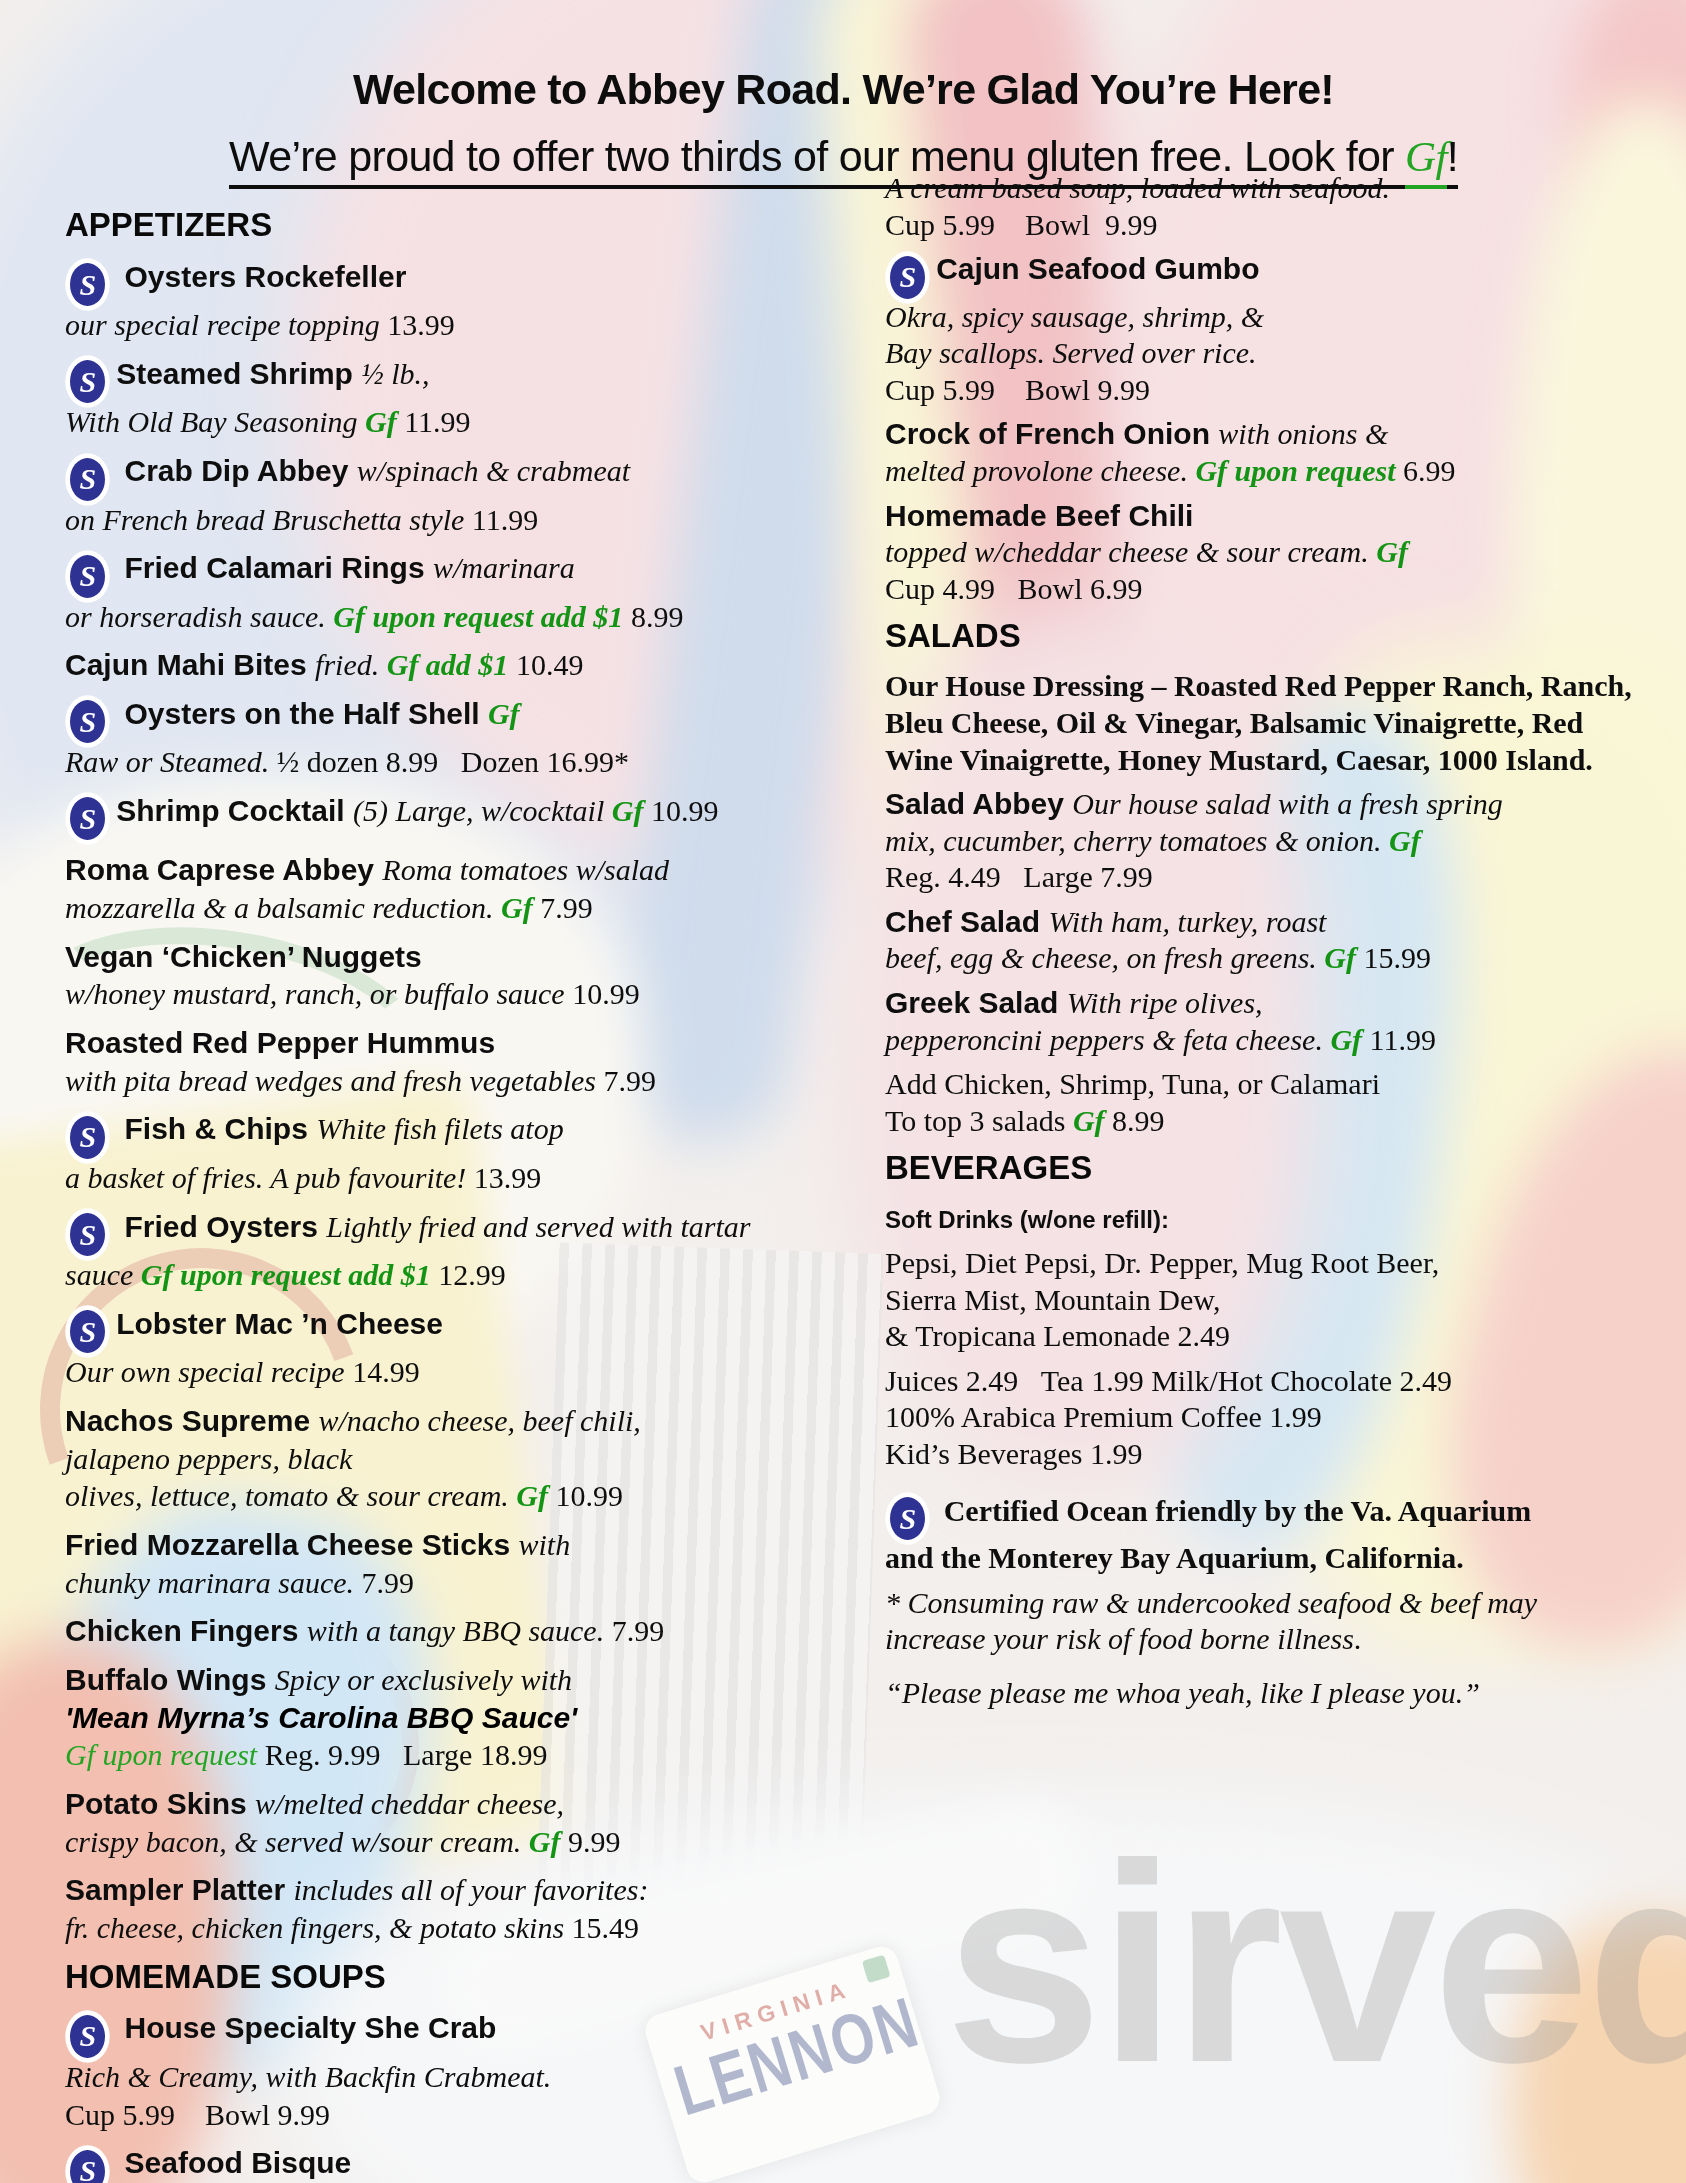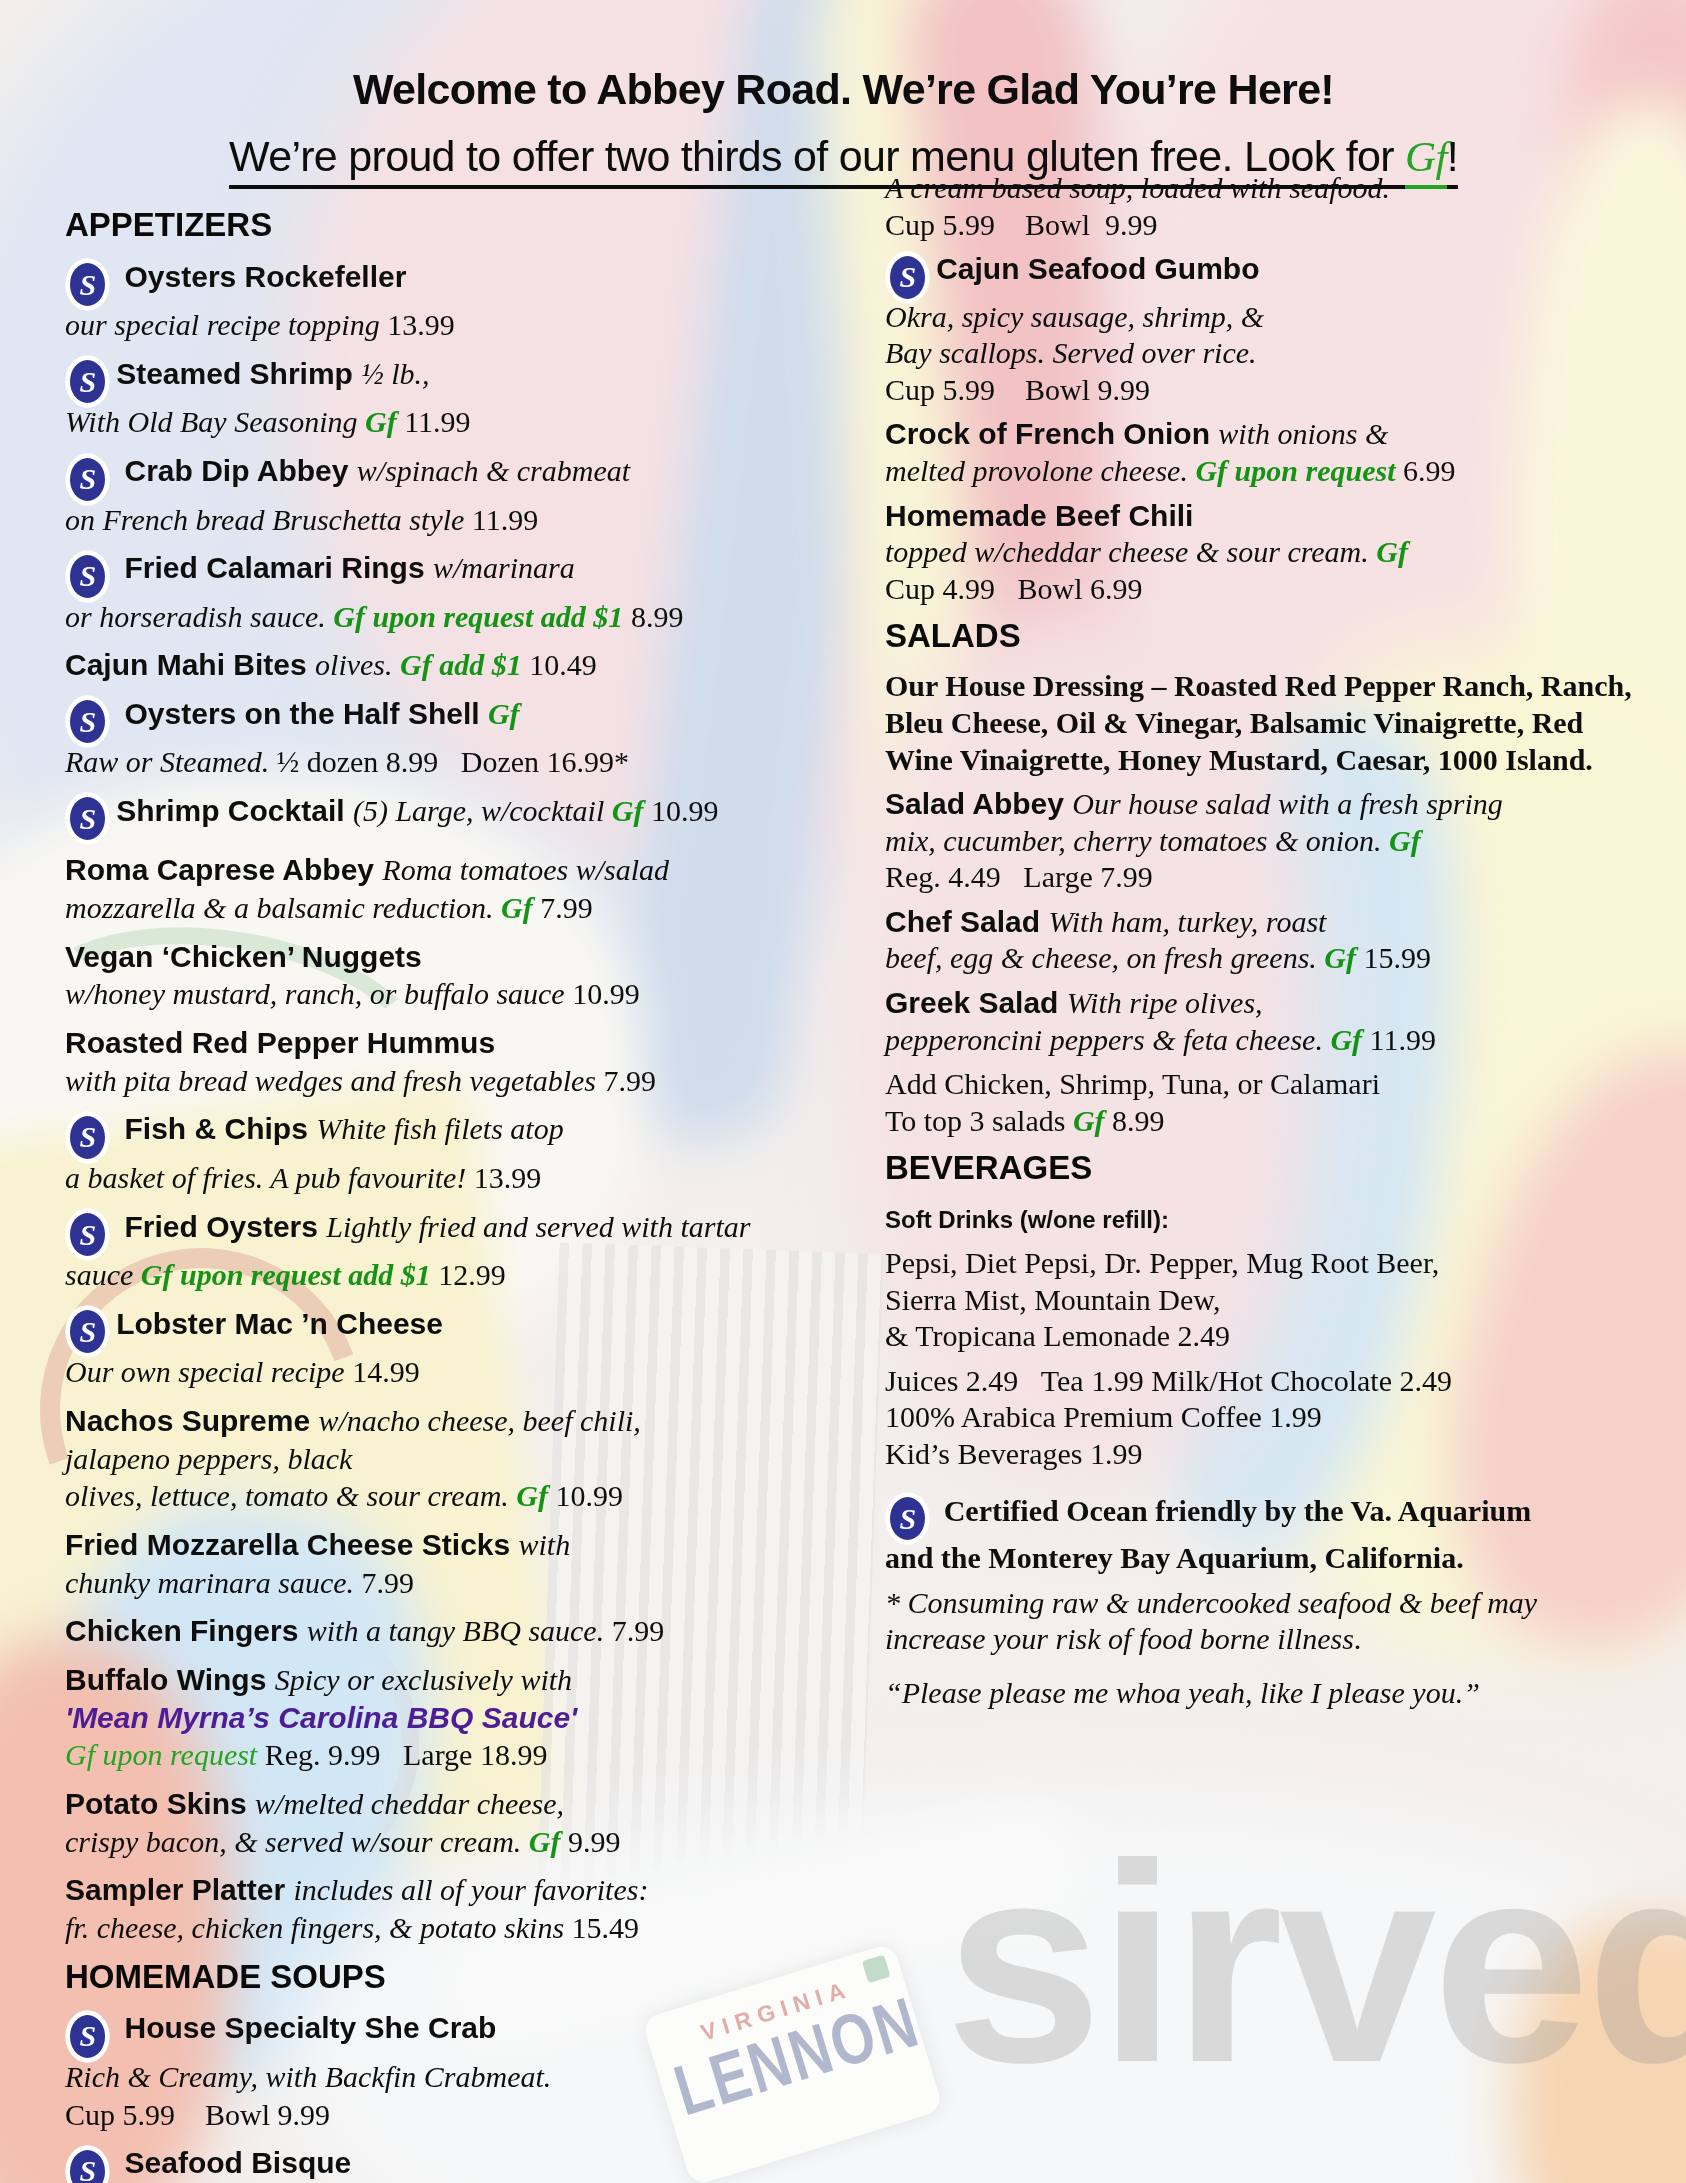--- a/index.html
+++ b/index.html
@@ -61,21 +61,21 @@
   .menu-item{margin-bottom:10.8px;}
   #col-right .menu-item{margin-bottom:8px;}
   .line{font-size:30px;line-height:1.26;}
   #col-right .line{font-size:30px;line-height:1.22;}
   .run-n{font-family:"Liberation Sans",sans-serif;font-weight:700;}
   .run-d{font-family:"Liberation Serif",serif;font-style:italic;}
   .run-p{font-family:"Liberation Serif",serif;}
   .run-b{font-family:"Liberation Serif",serif;font-weight:700;}
   .run-g{font-family:"Liberation Serif",serif;font-style:italic;font-weight:700;color:#149414;}
   .run-gl{font-family:"Liberation Serif",serif;font-style:italic;color:#23a523;}
-  .run-r{font-family:"Liberation Sans",sans-serif;font-style:italic;font-weight:700;color:#4c1d95;}
+  .run-r{font-family:"Liberation Sans",sans-serif;font-style:italic;font-weight:700;color:#000000;}
   .of-icon{display:inline-flex;align-items:center;justify-content:center;
     width:35px;height:43px;background:#2e3293;color:#fff;border-radius:50%;
     font:700 italic 30px "Liberation Serif",serif;box-shadow:0 0 0 4.7px #fff;
     margin:0 10.8px 0 5.4px;vertical-align:-8px;}
   .note .line{font-size:27px;}
   .soft .line{font-size:28px;}
   .soft .run-n{font-size:24px;}
   .cert{margin-top:20px;}
   .cert .line{font-size:29px;}
   .small .line{font-size:28px;line-height:1.45;}
@@ -132,21 +132,21 @@
       </div>
       <div class="menu-item">
         <div class="line"><span class="of-icon">S</span><span class="run-n"> Crab Dip Abbey </span><span class="run-d">w/spinach &amp; crabmeat</span></div>
         <div class="line"><span class="run-d">on French bread Bruschetta style </span><span class="run-p">11.99</span></div>
       </div>
       <div class="menu-item">
         <div class="line"><span class="of-icon">S</span><span class="run-n"> Fried Calamari Rings </span><span class="run-d">w/marinara</span></div>
         <div class="line"><span class="run-d">or horseradish sauce. </span><span class="run-g">Gf upon request add $1</span><span class="run-p"> 8.99</span></div>
       </div>
       <div class="menu-item">
-        <div class="line"><span class="run-n">Cajun Mahi Bites </span><span class="run-d">olives. </span><span class="run-g">Gf add $1</span><span class="run-p"> 10.49</span></div>
+        <div class="line"><span class="run-n">Cajun Mahi Bites </span><span class="run-d">fried. </span><span class="run-g">Gf add $1</span><span class="run-p"> 10.49</span></div>
       </div>
       <div class="menu-item">
         <div class="line"><span class="of-icon">S</span><span class="run-n"> Oysters on the Half Shell </span><span class="run-g">Gf</span></div>
         <div class="line"><span class="run-d">Raw or Steamed.</span><span class="run-p">  ½ dozen 8.99&nbsp;&nbsp;&nbsp;Dozen 16.99*</span></div>
       </div>
       <div class="menu-item">
         <div class="line"><span class="of-icon">S</span><span class="run-n">Shrimp Cocktail </span><span class="run-d">(5) Large, w/cocktail </span><span class="run-g">Gf</span><span class="run-p"> 10.99</span></div>
       </div>
       <div class="menu-item">
         <div class="line"><span class="run-n">Roma Caprese Abbey </span><span class="run-d">Roma tomatoes w/salad</span></div>

